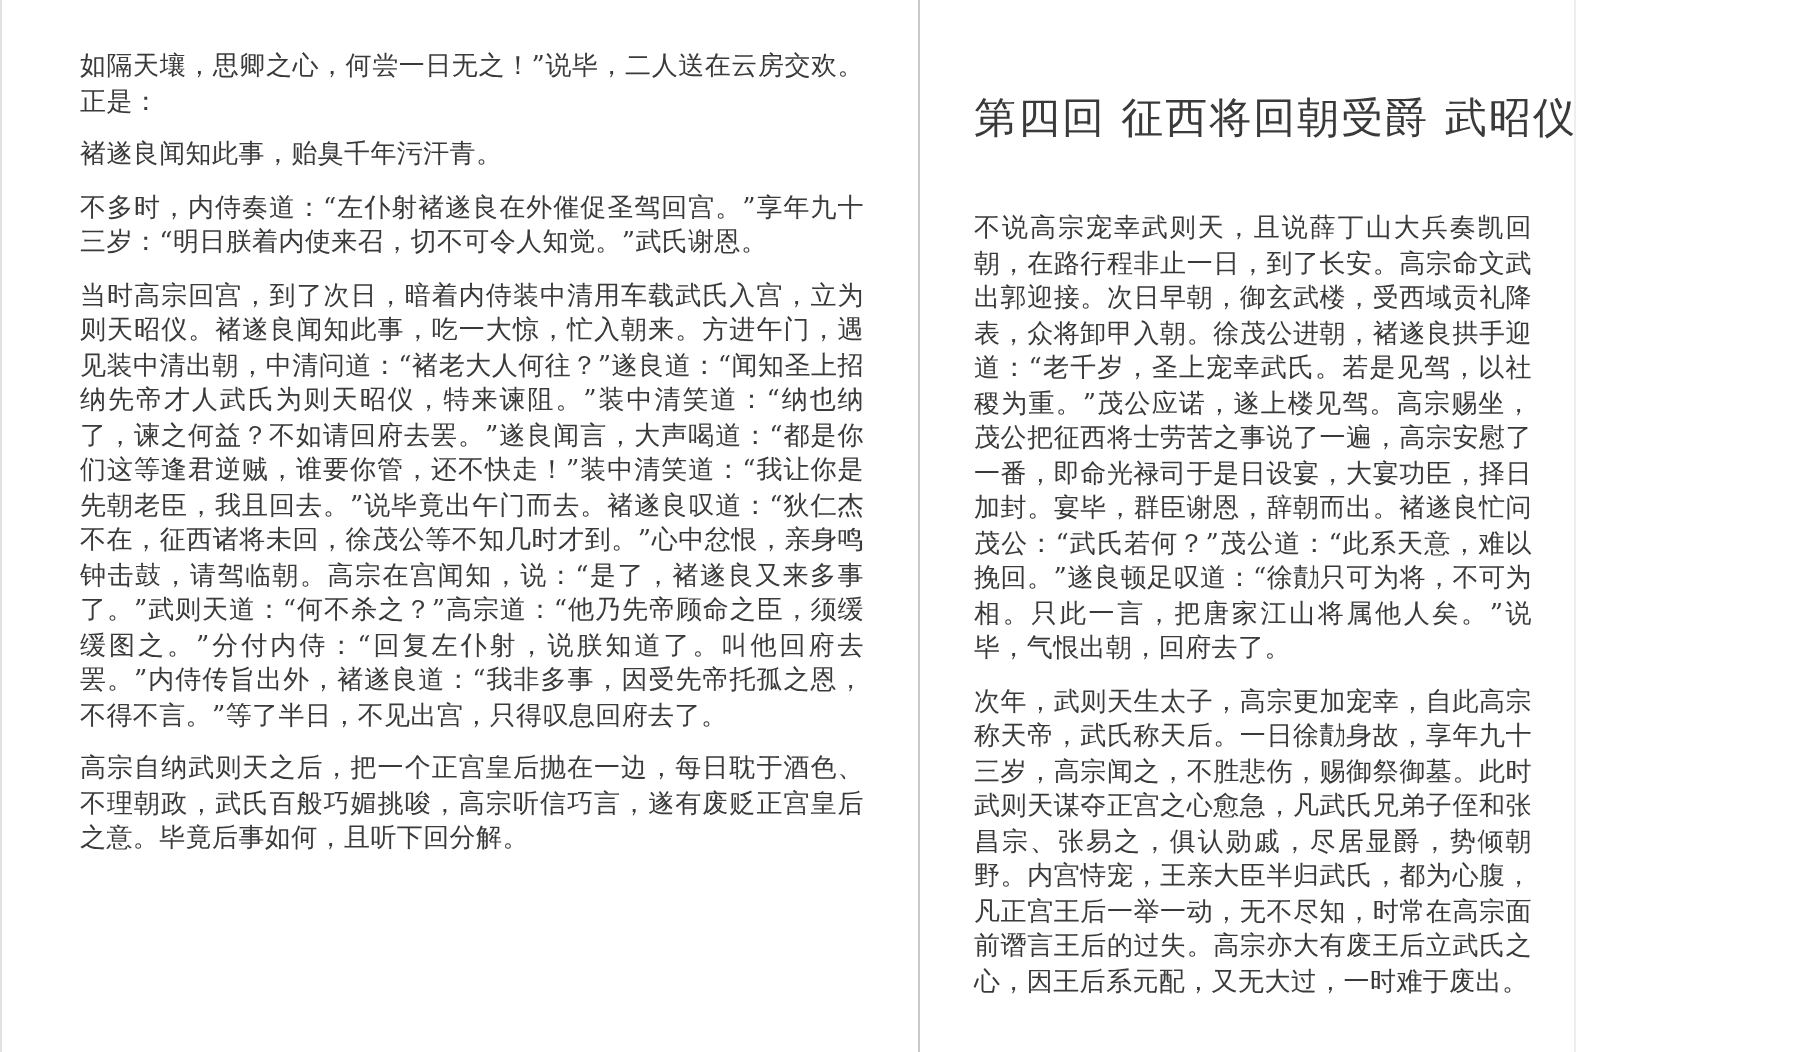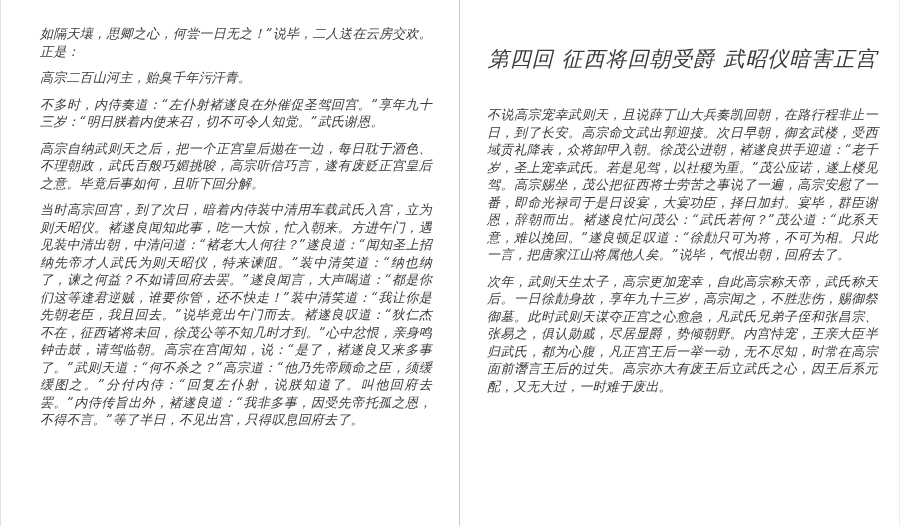--- a/index.html
+++ b/index.html
@@ -6,26 +6,25 @@
     margin: 0;
     padding: 0;
     width: 900px;
     height: 526px;
     overflow: hidden;
     background: #ffffff;
     font-family: "DejaVu Serif", "Liberation Serif", serif;
   }
   .book {
     display: flex;
-    width: 900px;
+    width: 788px;
     height: 526px;
     box-sizing: border-box;
     border-left: 1px solid #e2e2e2;
     border-right: 1px solid #eeeeee;
-    font-style: italic;
   }
   .page {
     box-sizing: border-box;
     height: 526px;
     overflow: hidden;
     color: #3a3a3a;
   }
   .page.left {
     width: 458px;
     padding: 25px 27px 0 39px;
@@ -58,24 +57,24 @@
   }
 </style>
 </head>
 <body>
 
 <div class="book">
 
   <div class="page left">
     <div class="paras" id="left-paras">
         <p>如隔天壤，思卿之心，何尝一日无之！”说毕，二人送在云房交欢。正是：</p>
-        <p>高宗二百山河主，贻臭千年污汗青。</p>
+        <p>褚遂良闻知此事，贻臭千年污汗青。</p>
         <p>不多时，内侍奏道：“左仆射褚遂良在外催促圣驾回宫。”享年九十三岁：“明日朕着内使来召，切不可令人知觉。”武氏谢恩。</p>
+        <p>当时高宗回宫，到了次日，暗着内侍装中清用车载武氏入宫，立为则天昭仪。褚遂良闻知此事，吃一大惊，忙入朝来。方进午门，遇见装中清出朝，中清问道：“褚老大人何往？”遂良道：“闻知圣上招纳先帝才人武氏为则天昭仪，特来谏阻。”装中清笑道：“纳也纳了，谏之何益？不如请回府去罢。”遂良闻言，大声喝道：“都是你们这等逢君逆贼，谁要你管，还不快走！”装中清笑道：“我让你是先朝老臣，我且回去。”说毕竟出午门而去。褚遂良叹道：“狄仁杰不在，征西诸将未回，徐茂公等不知几时才到。”心中忿恨，亲身鸣钟击鼓，请驾临朝。高宗在宫闻知，说：“是了，褚遂良又来多事了。”武则天道：“何不杀之？”高宗道：“他乃先帝顾命之臣，须缓缓图之。”分付内侍：“回复左仆射，说朕知道了。叫他回府去罢。”内侍传旨出外，褚遂良道：“我非多事，因受先帝托孤之恩，不得不言。”等了半日，不见出宫，只得叹息回府去了。</p>
         <p>高宗自纳武则天之后，把一个正宫皇后抛在一边，每日耽于酒色、不理朝政，武氏百般巧媚挑唆，高宗听信巧言，遂有废贬正宫皇后之意。毕竟后事如何，且听下回分解。</p>
-        <p>当时高宗回宫，到了次日，暗着内侍装中清用车载武氏入宫，立为则天昭仪。褚遂良闻知此事，吃一大惊，忙入朝来。方进午门，遇见装中清出朝，中清问道：“褚老大人何往？”遂良道：“闻知圣上招纳先帝才人武氏为则天昭仪，特来谏阻。”装中清笑道：“纳也纳了，谏之何益？不如请回府去罢。”遂良闻言，大声喝道：“都是你们这等逢君逆贼，谁要你管，还不快走！”装中清笑道：“我让你是先朝老臣，我且回去。”说毕竟出午门而去。褚遂良叹道：“狄仁杰不在，征西诸将未回，徐茂公等不知几时才到。”心中忿恨，亲身鸣钟击鼓，请驾临朝。高宗在宫闻知，说：“是了，褚遂良又来多事了。”武则天道：“何不杀之？”高宗道：“他乃先帝顾命之臣，须缓缓图之。”分付内侍：“回复左仆射，说朕知道了。叫他回府去罢。”内侍传旨出外，褚遂良道：“我非多事，因受先帝托孤之恩，不得不言。”等了半日，不见出宫，只得叹息回府去了。</p>
       </div>
   </div>
 
   <div class="divider"></div>
 
   <div class="page right">
     <h1 class="chapter-title">第四回 征西将回朝受爵 武昭仪暗害正宫</h1>
     <div class="paras" id="right-paras">
         <p>不说高宗宠幸武则天，且说薛丁山大兵奏凯回朝，在路行程非止一日，到了长安。高宗命文武出郭迎接。次日早朝，御玄武楼，受西域贡礼降表，众将卸甲入朝。徐茂公进朝，褚遂良拱手迎道：“老千岁，圣上宠幸武氏。若是见驾，以社稷为重。”茂公应诺，遂上楼见驾。高宗赐坐，茂公把征西将士劳苦之事说了一遍，高宗安慰了一番，即命光禄司于是日设宴，大宴功臣，择日加封。宴毕，群臣谢恩，辞朝而出。褚遂良忙问茂公：“武氏若何？”茂公道：“此系天意，难以挽回。”遂良顿足叹道：“徐勣只可为将，不可为相。只此一言，把唐家江山将属他人矣。”说毕，气恨出朝，回府去了。</p>
         <p>次年，武则天生太子，高宗更加宠幸，自此高宗称天帝，武氏称天后。一日徐勣身故，享年九十三岁，高宗闻之，不胜悲伤，赐御祭御墓。此时武则天谋夺正宫之心愈急，凡武氏兄弟子侄和张昌宗、张易之，俱认勋戚，尽居显爵，势倾朝野。内宫恃宠，王亲大臣半归武氏，都为心腹，凡正宫王后一举一动，无不尽知，时常在高宗面前谮言王后的过失。高宗亦大有废王后立武氏之心，因王后系元配，又无大过，一时难于废出。</p>

